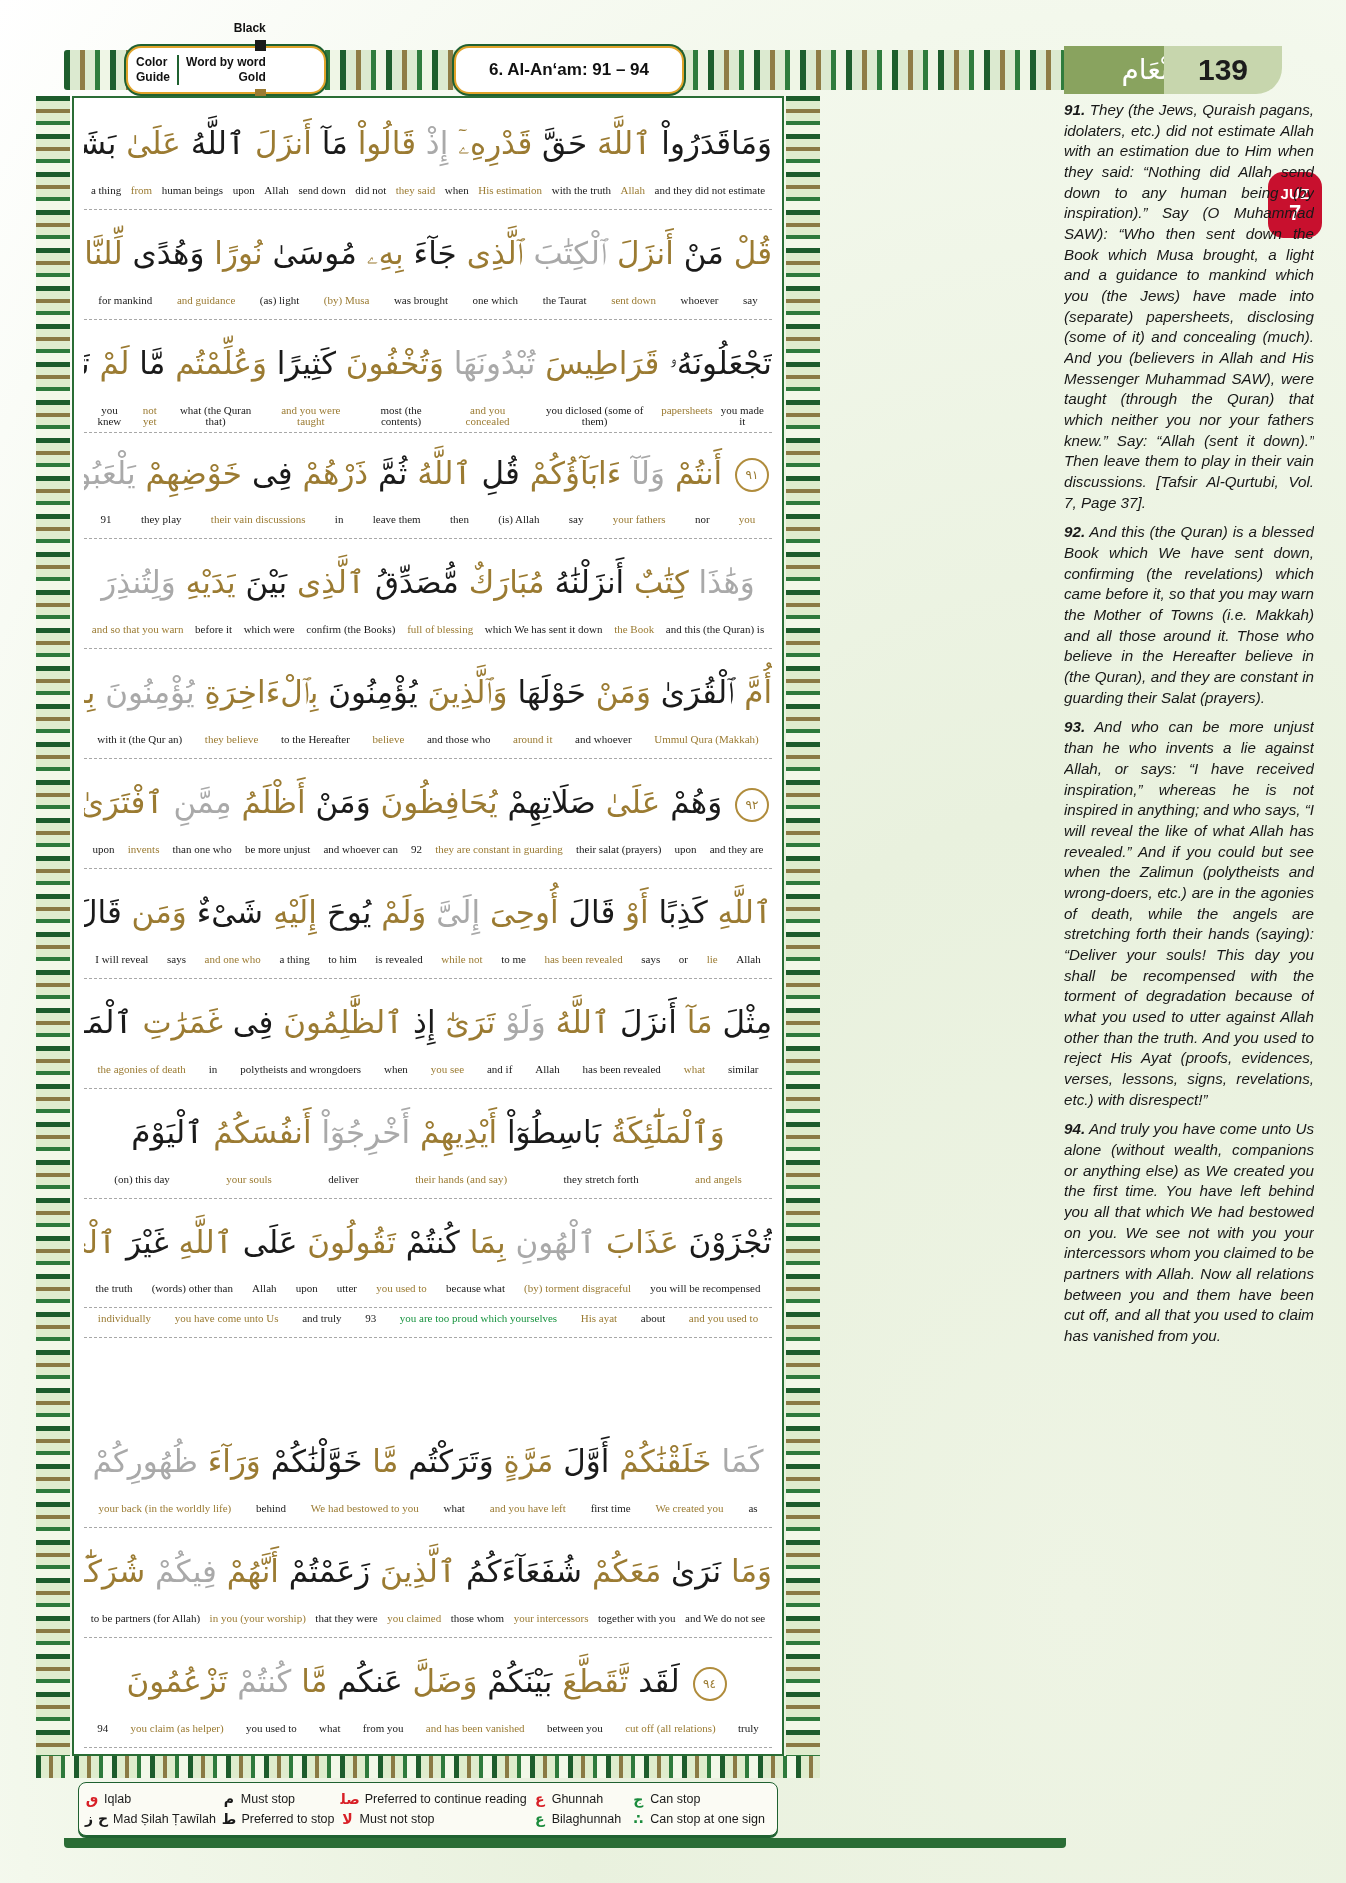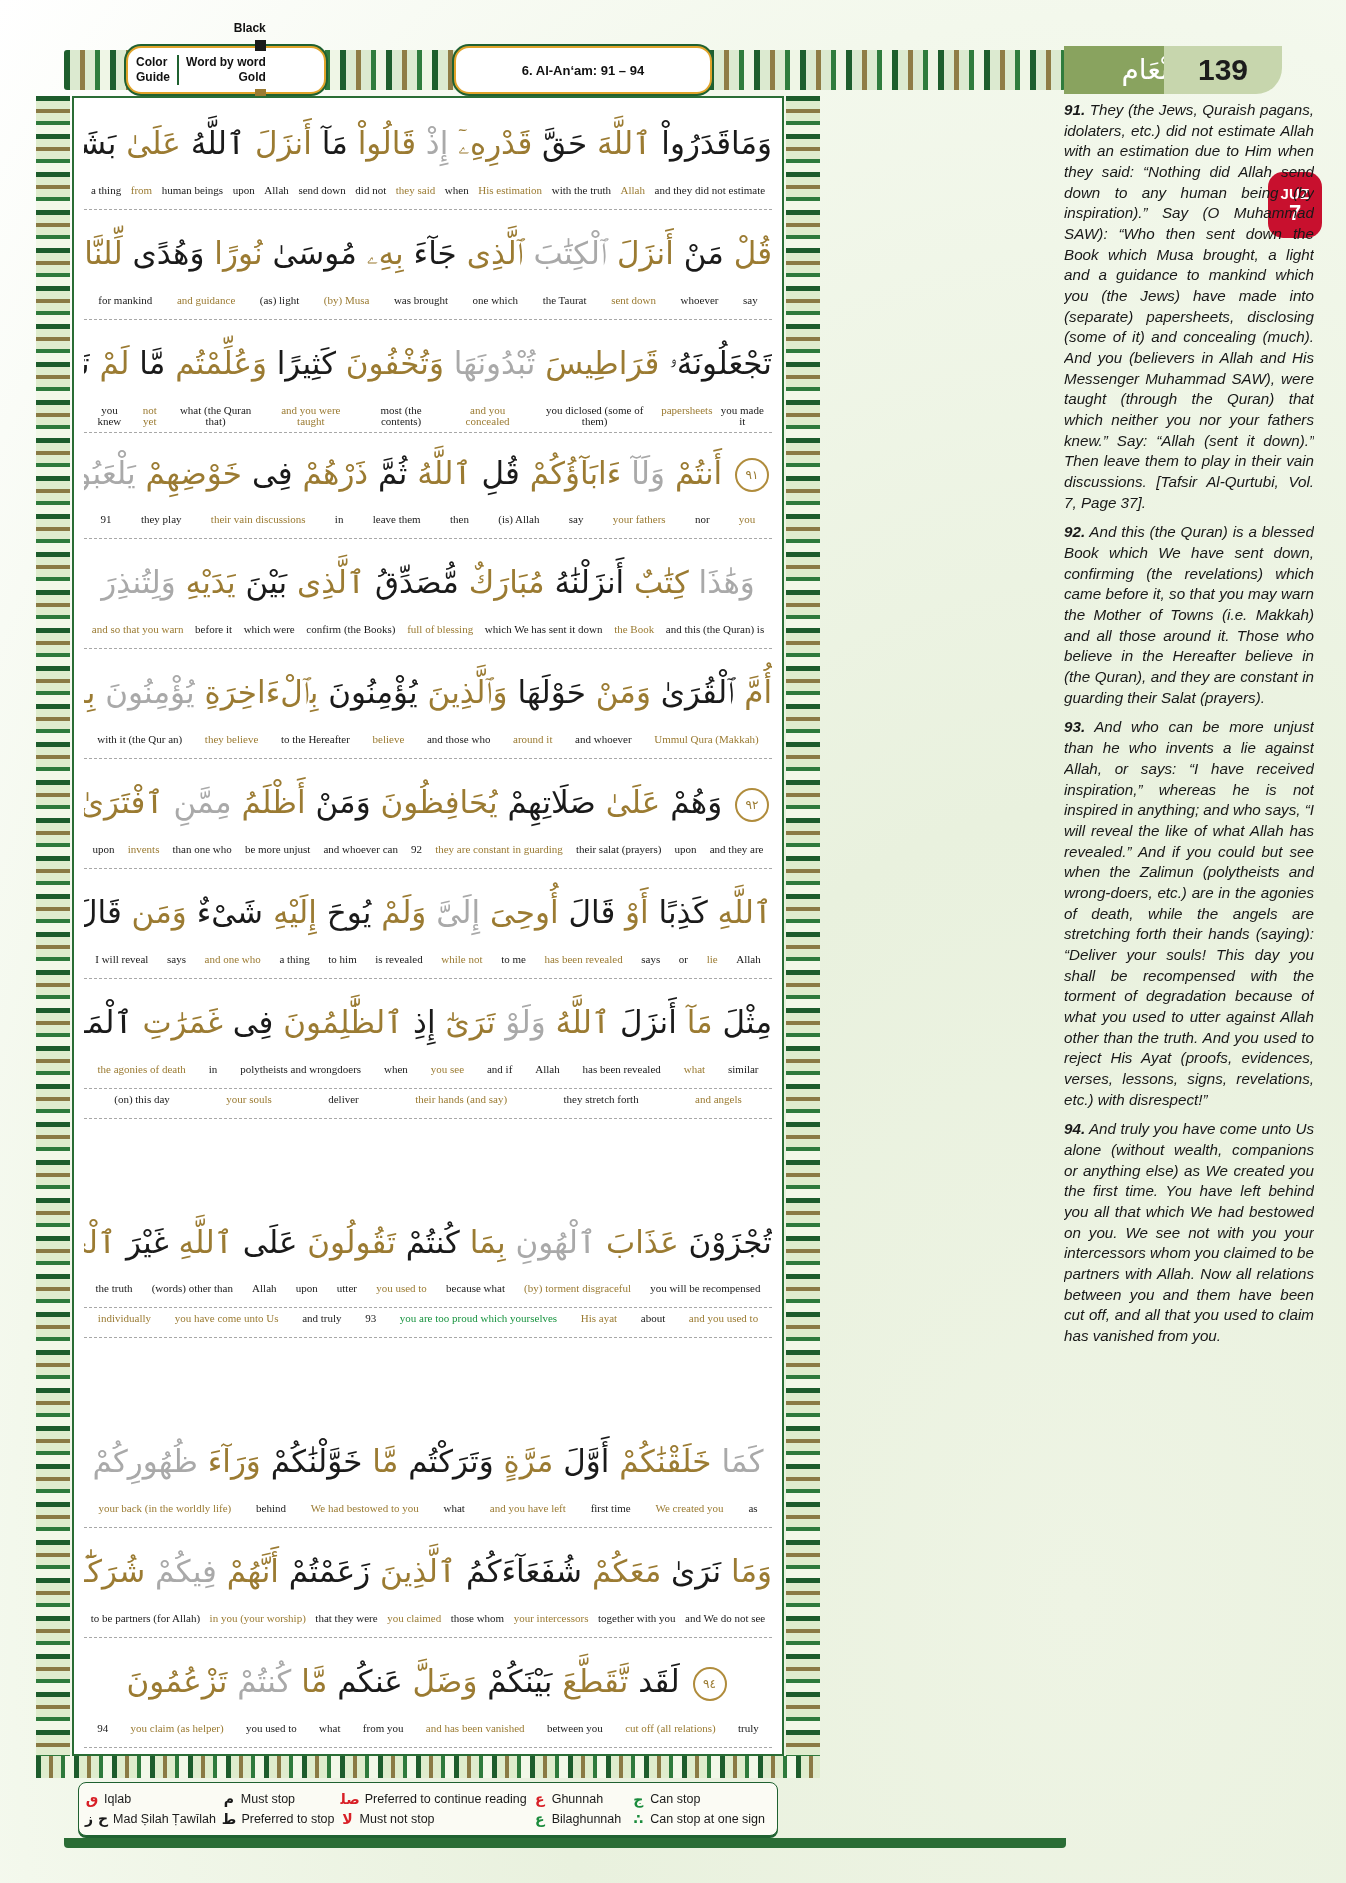--- a/index.html
+++ b/index.html
@@ -87,23 +87,23 @@
     font-weight: bold;
     white-space: nowrap;
   }
   #color-guide .cg-row { display: flex; align-items: flex-end; gap: 4px; flex-direction: column; }
   .swatch { display:inline-block; width: 11px; height: 11px; }
   .swatch.black { background: #1b1b1b; }
   .swatch.gold  { background: #9b7b32; }
 
   #surah-ref {
     left: 390px; top: 0px;
-    width: 258px; height: 48px;
+    width: 230px; height: 48px;
     justify-content: center;
-    font-size: 13px; font-weight: bold; color: #111;
+    font-size: 17px; font-weight: bold; color: #111;
   }
 
   
   #surah-name-tab {
     position: absolute; left: 1064px; top: 46px;
     width: 186px; height: 48px;
     background: #89a35f;
     border-radius: 0 0 26px 0;
     display: flex; align-items: center; justify-content: center;
   }
@@ -434,20 +434,21 @@
             <div class="gloss black">Allah</div>
             <div class="gloss black">and if</div>
             <div class="gloss gold">you see</div>
             <div class="gloss black">when</div>
             <div class="gloss black">polytheists and wrongdoers</div>
             <div class="gloss black">in</div>
             <div class="gloss gold">the agonies of death</div>
           </div>
         </div>
         <div class="aline" style="height: 109.867px;">
+          <div class="arabic-row" style="height: 79.8667px; line-height: 79.8667px;"><span class="w-gold">وَٱلْمَلَٰٓئِكَةُ</span> <span class="w-black">بَاسِطُوٓاْ</span> <span class="w-gold">أَيْدِيهِمْ</span> <span class="w-grey">أَخْرِجُوٓاْ</span> <span class="w-gold">أَنفُسَكُمُ</span> <span class="w-black">ٱلْيَوْمَ</span> </div>
           <div class="gloss-row">
             <div class="gloss gold">and angels</div>
             <div class="gloss black">they stretch forth</div>
             <div class="gloss gold">their hands (and say)</div>
             <div class="gloss black">deliver</div>
             <div class="gloss gold">your souls</div>
             <div class="gloss black">(on) this day</div>
           </div>
         </div>
         <div class="aline" style="height: 109.867px;">

